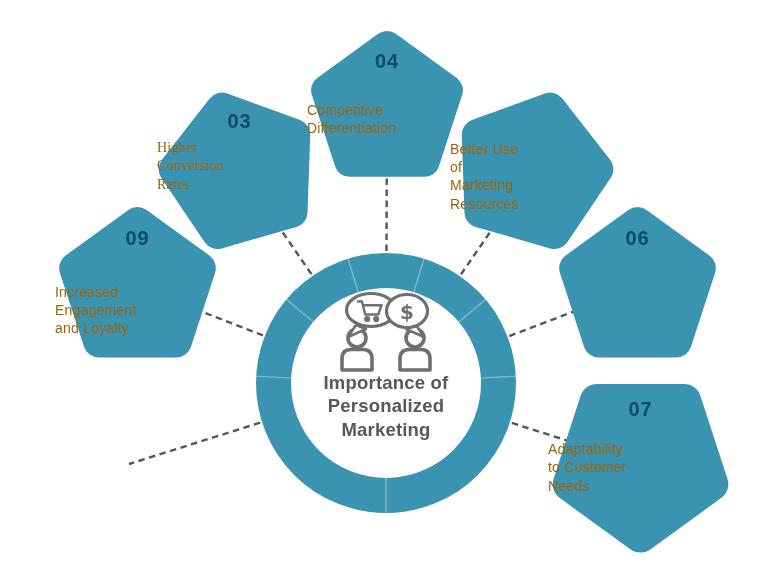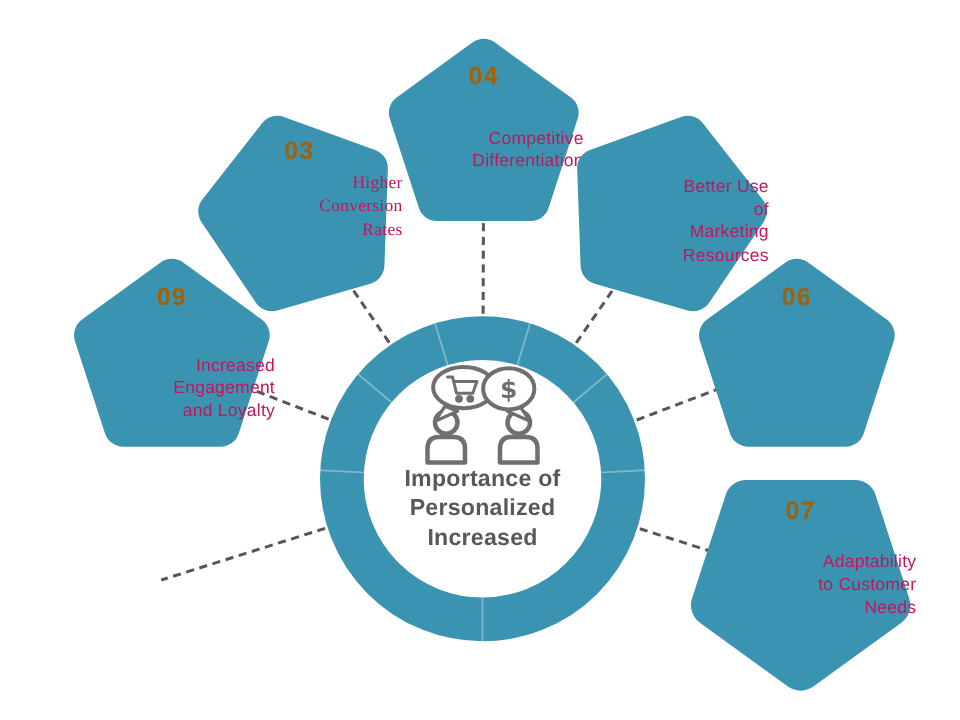--- a/index.html
+++ b/index.html
@@ -6,25 +6,25 @@
   .stage{
     position:relative;width:768px;height:576px;background:#ffffff;overflow:hidden;
     font-family:"Liberation Sans", sans-serif;
   }
   .underlay{position:absolute;left:0;top:0;}
   
   .node{position:absolute;}
   .node svg.pent{position:absolute;left:0;top:0;width:100%;height:100%;}
   .node-number{
     position:absolute;left:0;right:0;top:calc(21% - 12px);
-    text-align:center;color:#a16207;font-weight:bold;font-size:20px;letter-spacing:1px;
+    text-align:center;color:#0c4a6e;font-weight:bold;font-size:20px;letter-spacing:1px;
   }
   .node-text{
     position:absolute;left:0;right:0;transform:translateY(-50%);
-    text-align:right;color:#be185d;font-size:14px;line-height:1.3;
+    text-align:left;color:#a16207;font-size:14px;line-height:1.3;
     letter-spacing:0.2px;white-space:pre-line;
   }
   .n01{left:36px;top:371px;width:185px;height:185px;}
   .n01 svg.pent{transform:rotate(180deg);}
   .n01 .node-text{top:50%;}
   .n02{left:55px;top:204px;width:165px;height:165px;}
   .n02 .node-text{top:64%;}
   .n03{left:157px;top:87px;width:165px;height:165px;}
   .n03 svg.pent{transform:rotate(-16deg);}
   .n03 .node-text{top:48%;font-family:Liberation Serif, serif;}
@@ -157,15 +157,15 @@
 
     <g>
       <polygon points="87,35 95,47 77,39" fill="#ffffff" stroke="#6E6F71" stroke-width="2.6" stroke-linejoin="round"></polygon>
       <ellipse cx="78" cy="21" rx="20.5" ry="16.5" fill="#ffffff" stroke="#6E6F71" stroke-width="3.2"></ellipse>
       <text x="78" y="28.5" text-anchor="middle" font-family="DejaVu Sans, sans-serif" font-size="20" font-weight="bold" fill="#6E6F71">$</text>
     </g>
   </svg>
 
   <div class="center-title">Importance of
 Personalized
-Increased</div>
+Marketing</div>
 
 </div>
 
 </body></html>

